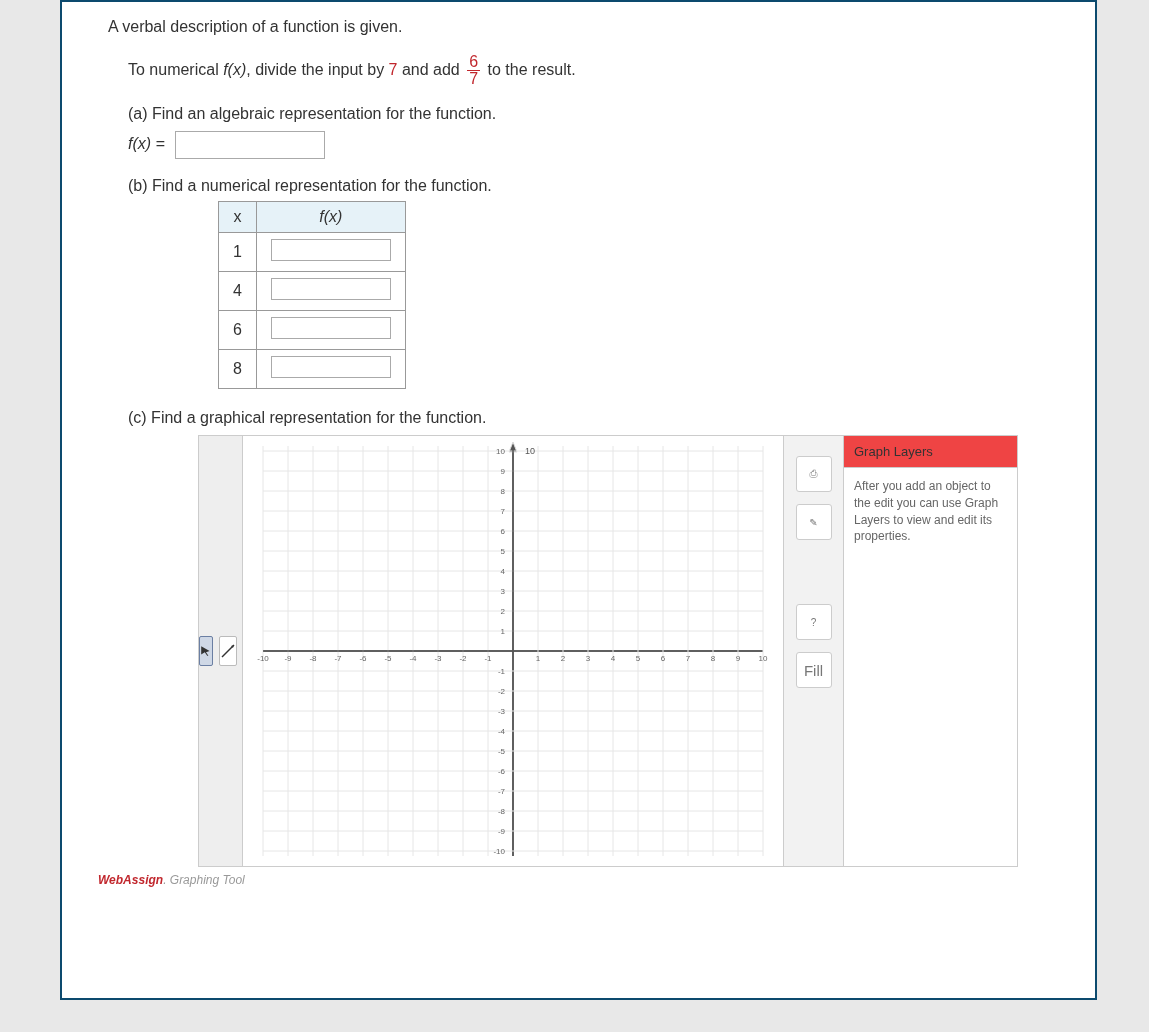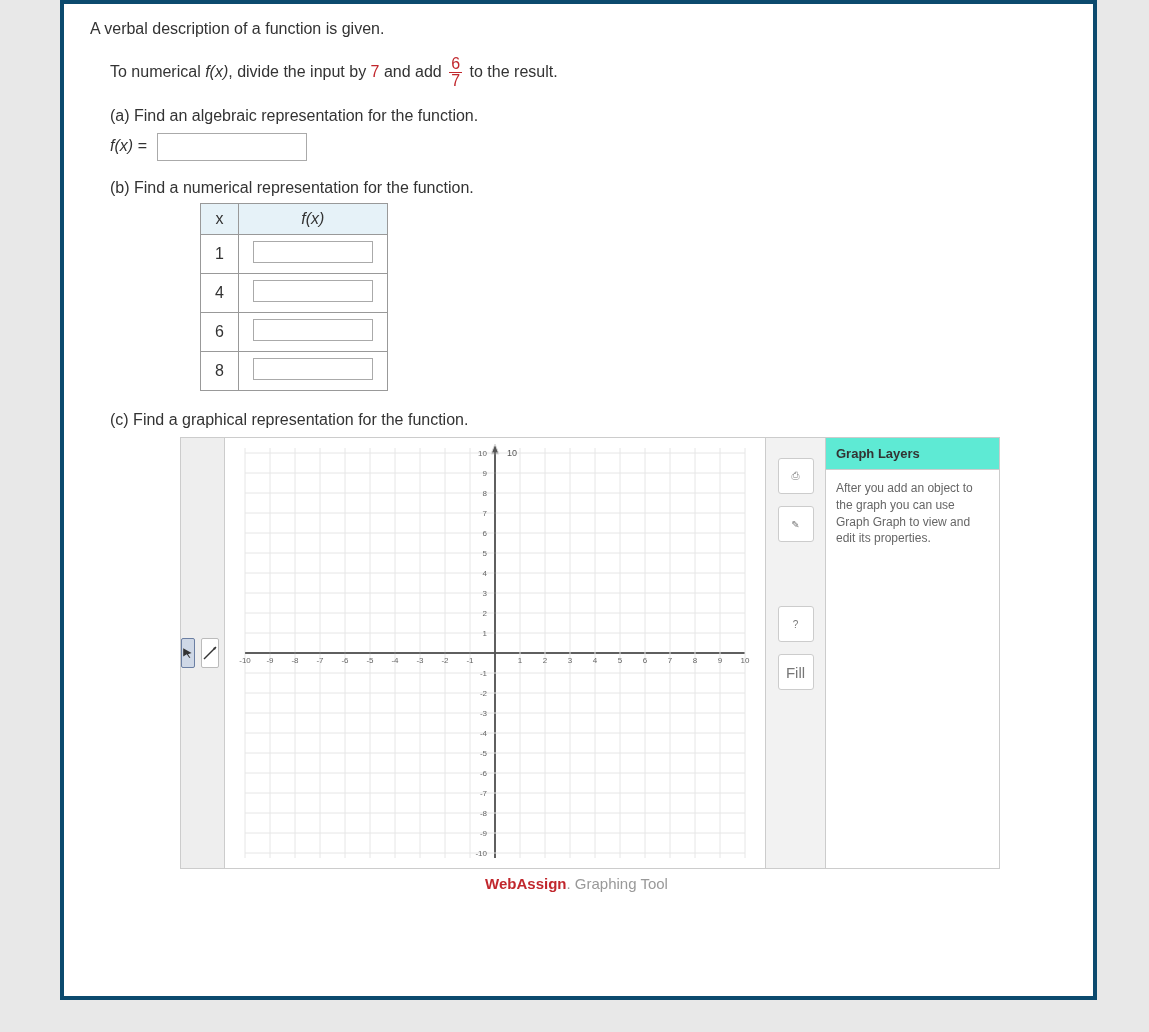--- a/index.html
+++ b/index.html
@@ -6,22 +6,22 @@
   body {
     margin: 0;
     font-family: Arial, Helvetica, sans-serif;
     background: #e8e8e8;
     color: #333;
     font-size: 16px;
   }
   .page {
     background: #fff;
     margin: 0 52px 0 60px;
-    padding: 10px 20px 20px 16px;
-    border: 4px solid #0c4a6e;
+    padding: 10px 20px 20px 36px;
+    border: 2px solid #0c4a6e;
     min-height: 1000px;
   }
   .intro { padding: 6px 0 10px 10px; }
   .desc-line { margin: 8px 0 14px 30px; }
   .red { color: #c1272d; }
   .frac {
     display: inline-block;
     vertical-align: middle;
     text-align: center;
     line-height: 1;
@@ -103,24 +103,24 @@
     width: 36px; height: 36px;
     background: #fff; border:1px solid #ccc; border-radius:3px;
     display:flex; align-items:center; justify-content:center; font-size:10px; color:#777;
   }
   .side-btn.fill { font-size:15px; }
   .layers-panel {
     width: 174px;
     border-left: 1px solid #ccc;
   }
   .layers-head {
-    background:#5eead4; border-bottom:1px solid #ccc; padding:8px 10px; font-weight:bold; font-size:13px;
+    background:#ef4444; border-bottom:1px solid #ccc; padding:8px 10px; font-weight:normal; font-size:13px;
   }
   .layers-text { padding:10px; font-size:12px; color:#666; line-height:1.4;}
-  .footer { text-align:center; font-size:15px; color:#999; margin-top:6px;}
+  .footer { text-align:left; font-size:12px; color:#999; margin-top:6px;font-style:italic;}
   .footer .wa { color:#c1272d; font-weight:bold;}
 </style>
 </head>
 <body>
 
 <div class="page">
   <div class="intro">A verbal description of a function is given.</div>
 
   <div class="desc-line">
     <span>To numerical </span><i>f(x)</i><span>, divide the input by </span><span class="red">7</span><span> and add </span><span class="frac red"><span class="num">6</span><span class="den">7</span></span><span> to the result.</span>
@@ -296,20 +296,20 @@
     <div class="side-panel">
       <div class="side-btn">⎙</div>
       <div class="side-btn">✎</div>
       <div style="flex:0 0 40px"></div>
       <div class="side-btn">?</div>
       <div class="side-btn fill">Fill</div>
     </div>
 
     <div class="layers-panel">
       <div class="layers-head">Graph Layers</div>
-      <div class="layers-text">After you add an object to the graph you can use Graph Graph to view and edit its properties.</div>
+      <div class="layers-text">After you add an object to the edit you can use Graph Layers to view and edit its properties.</div>
     </div>
   </div>
 
   <div class="footer">
     <span class="wa">WebAssign</span><span>. Graphing Tool</span>
   </div>
 </div>
 
 </body></html>

